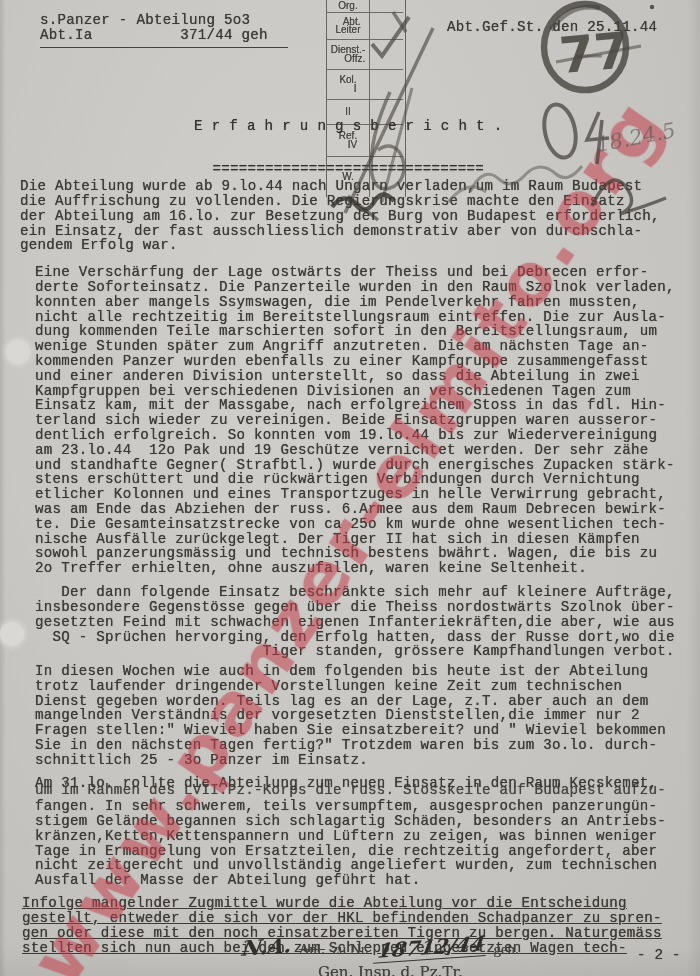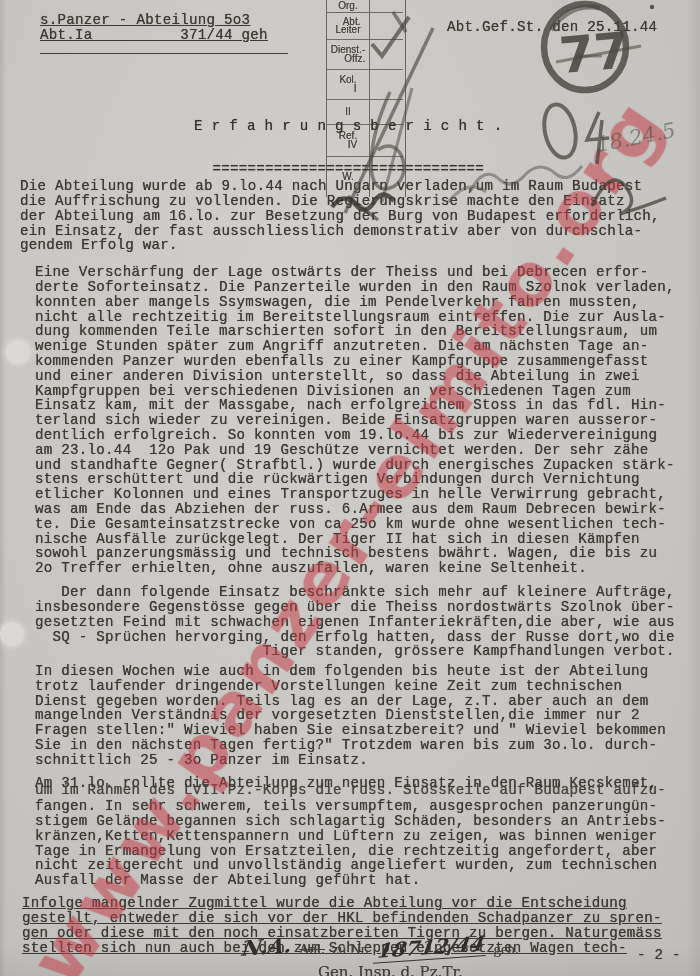--- a/index.html
+++ b/index.html
@@ -14,21 +14,21 @@
       linear-gradient(90deg, rgba(90,88,84,0.18) 0px, rgba(90,88,84,0) 6px),
       linear-gradient(270deg, rgba(90,88,84,0.12) 0px, rgba(90,88,84,0) 14px),
       linear-gradient(0deg, rgba(90,88,84,0.10) 0px, rgba(90,88,84,0) 30px);
   }
   .typed{
     position:absolute;white-space:pre;
     font-family:"Liberation Mono","DejaVu Sans Mono",monospace;
     font-size:14.2px;line-height:14.8px;letter-spacing:0.25px;
     color:#3e3b36;text-shadow:0 0 0.7px rgba(52,49,45,0.85);
   }
-  .hdr-left{top:13px;left:40px;width:248px;border-bottom:1.6px solid #45423d;padding-bottom:10px;text-decoration:underline;}
+  .hdr-left{top:13px;left:40px;width:248px;border-bottom:1.6px solid #45423d;padding-bottom:4px;}
   .hdr-right{top:20px;left:447px;}
   .title-block{top:89px;left:194px;text-align:center;color:#37342f;}
   .title-block .tline{letter-spacing:0.3px;}
   .title-block .tunder{margin-top:-1px;}
   .p1{top:165px;left:20px;}
   .p2{top:251px;left:35px;}
   .p3{top:571px;left:35px;text-align:right;}
   .p4{top:654px;left:35px;margin-top:10px;}
   .p5a{top:762px;left:35px;}
   .p5b{top:769px;left:35px;opacity:0.92;}

